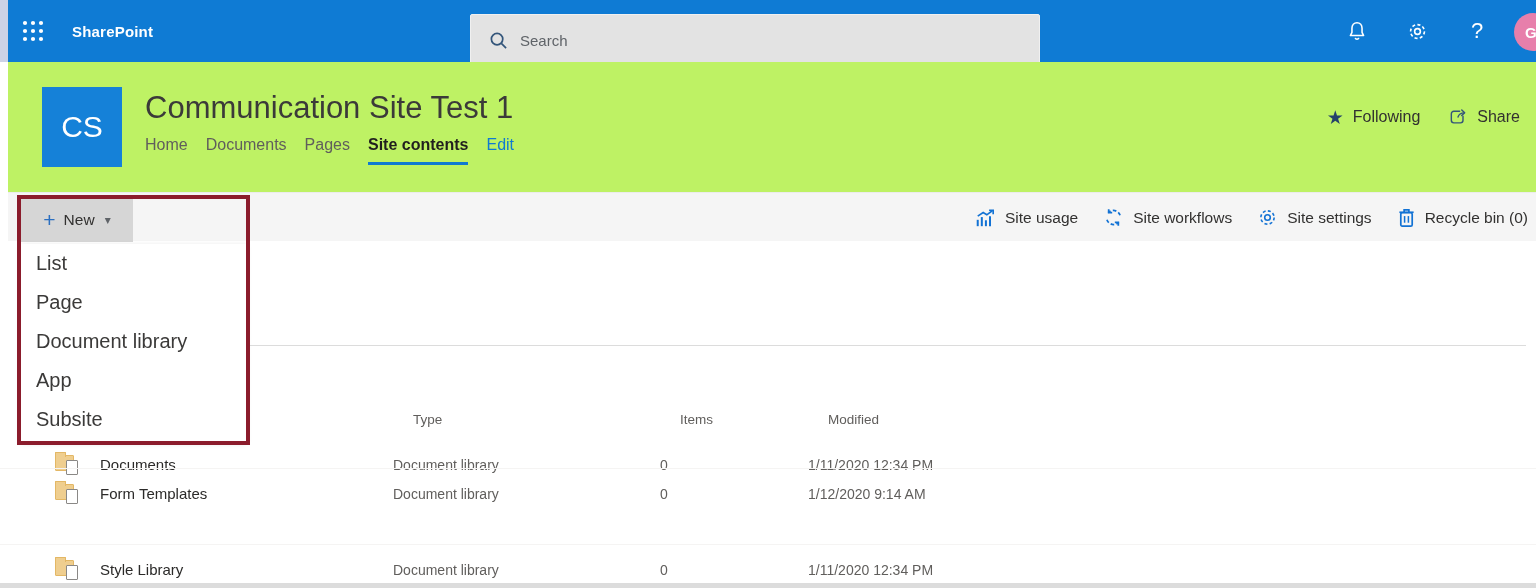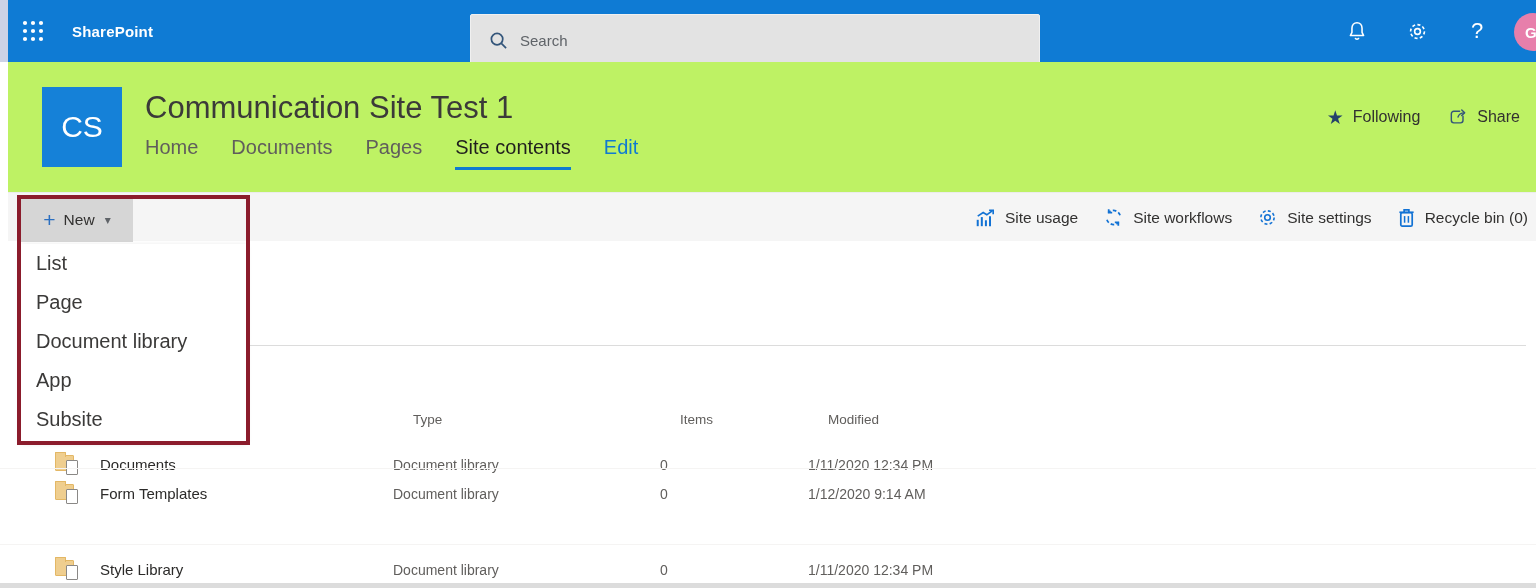--- a/index.html
+++ b/index.html
@@ -24,23 +24,23 @@
   .qmark { color:#fff; font-size:22px; font-weight:400; }
   .avatar { position:absolute; left:1506px; top:13px; width:38px; height:38px; border-radius:50%;
     background:#e77fab; color:#fff; font-size:15px; font-weight:bold;
     display:flex; align-items:center; justify-content:center; }
 
   
   .site-header { position:absolute; left:8px; top:62px; right:0; height:130px; background:#bef264; }
   .site-logo { position:absolute; left:34px; top:25px; width:80px; height:80px; background:#1581d8;
     color:#fff; font-size:30px; display:flex; align-items:center; justify-content:center; font-weight:300; }
   .site-title { position:absolute; left:137px; top:28px; font-size:31px; font-weight:300; color:#3b3a39; }
-  .site-nav { position:absolute; left:137px; top:74px; display:flex; gap:33px; font-size:20px; }
+  .site-nav { position:absolute; left:137px; top:74px; display:flex; gap:18px; font-size:16px; }
   .site-nav .nav-item { color:#605e5c; padding-bottom:8px; cursor:pointer; }
-  .site-nav .nav-item.active { color:#201f1e; font-weight:normal; border-bottom:3px solid #0f7ad1; }
+  .site-nav .nav-item.active { color:#201f1e; font-weight:bold; border-bottom:3px solid #0f7ad1; }
   .site-nav .nav-item.link { color:#0f7ad1; }
   .header-actions { position:absolute; right:16px; top:45px; display:flex; gap:28px; align-items:center; font-size:16px; }
   .header-actions .act { display:flex; align-items:center; gap:9px; cursor:pointer; color:#323130; }
   .star-glyph { color:#24426b; font-size:19px; line-height:1; }
 
   
   .toolbar { position:absolute; left:8px; top:192px; right:0; height:49px; background:#f5f5f5;
     border-top:1px solid #ececec; }
   .new-button { position:absolute; left:13px; top:4px; width:112px; height:45px; background:#d6d6d6;
     display:flex; align-items:center; justify-content:center; gap:8px; cursor:pointer; font-size:15.5px; color:#323130; }

